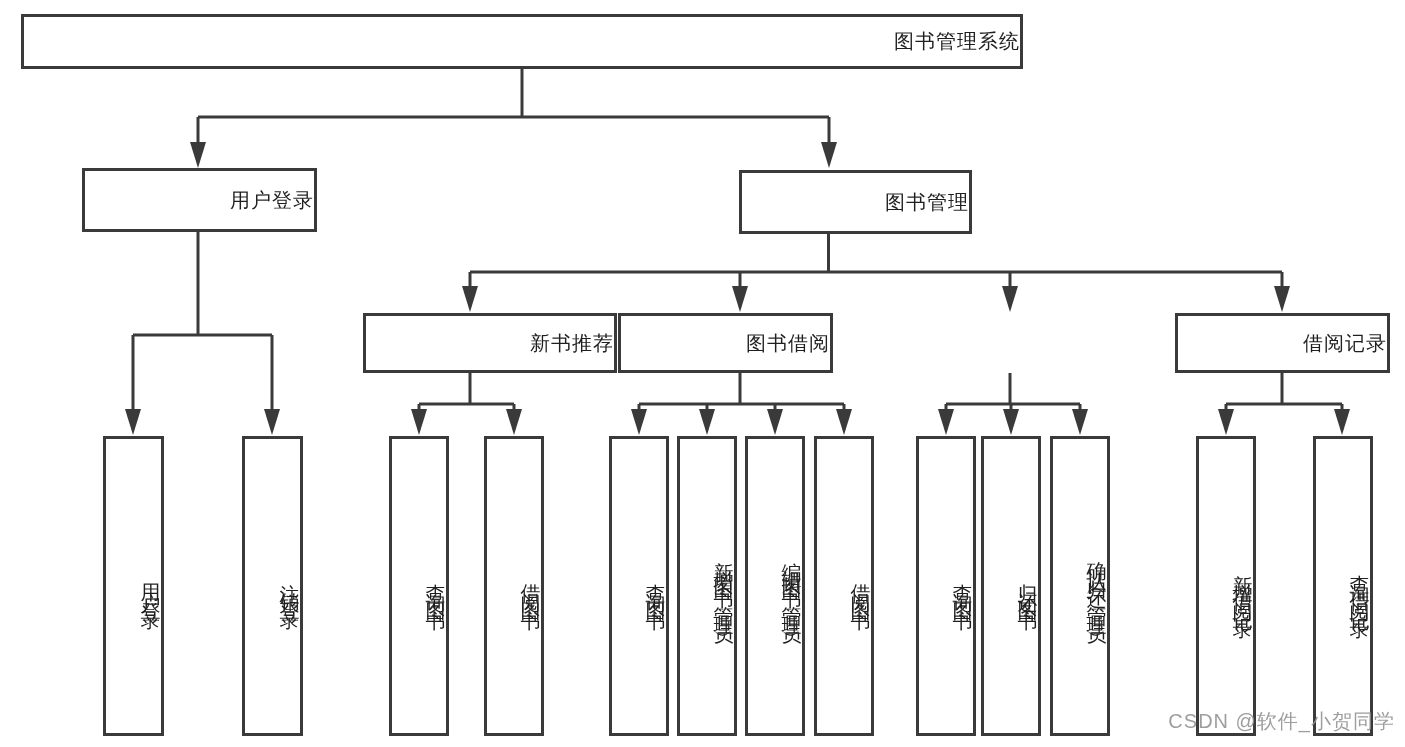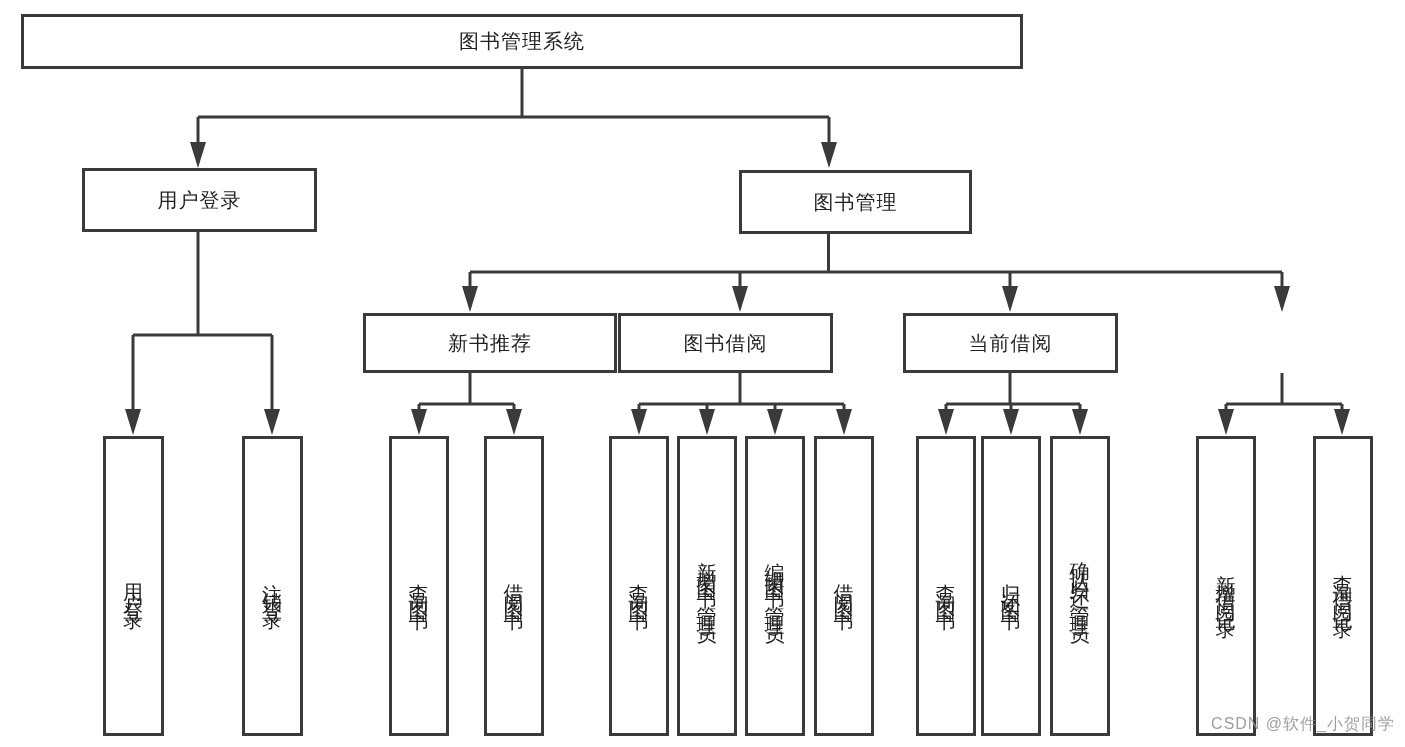--- a/index.html
+++ b/index.html
@@ -10,21 +10,21 @@
     font-family:"Liberation Sans","DejaVu Sans",sans-serif;
     overflow:hidden;
   }
   .box{
     position:absolute;
     box-sizing:border-box;
     border:3px solid #3a3a3a;
     background:#ffffff;
     display:flex;
     align-items:center;
-    justify-content:center;
+    justify-content:flex-end;
   }
   .hlabel{
     font-size:20px;
     color:#1f1f1f;
     letter-spacing:1px;
     white-space:nowrap;
   }
   .leaf{
     top:436px;
     height:300px;
@@ -48,21 +48,21 @@
     stroke-width:3;
   }
   svg.wires polygon{
     fill:#3a3a3a;
     stroke:none;
   }
   .watermark{
     position:absolute;
     right:10px;
     bottom:12px;
-    font-size:16px;
+    font-size:20px;
     color:rgba(148,148,148,0.9);
     letter-spacing:1px;
     white-space:nowrap;
     margin-top:12px;
   }
 </style>
 </head>
 <body>
 
 <div class="canvas">
@@ -153,22 +153,22 @@
   <div class="box" style="left:739px;top:170px;width:233px;height:64px">
     <span class="hlabel">图书管理</span>
   </div>
 
   <div class="box" style="left:363px;top:313px;width:254px;height:60px">
     <span class="hlabel">新书推荐</span>
   </div>
   <div class="box" style="left:618px;top:313px;width:215px;height:60px">
     <span class="hlabel">图书借阅</span>
   </div>
-  <div class="box" style="left:903px;top:313px;width:215px;height:60px">
-    <span class="hlabel">当前借阅</span>
+  <div class="box" style="left:1175px;top:313px;width:215px;height:60px">
+    <span class="hlabel">借阅记录</span>
   </div>
 
   <div class="box leaf" style="left:103px;width:61px">
     <span class="vtext">用户登录</span>
   </div>
   <div class="box leaf" style="left:242px;width:61px">
     <span class="vtext">注销登录</span>
   </div>
 
   <div class="box leaf" style="left:389px;width:60px">

